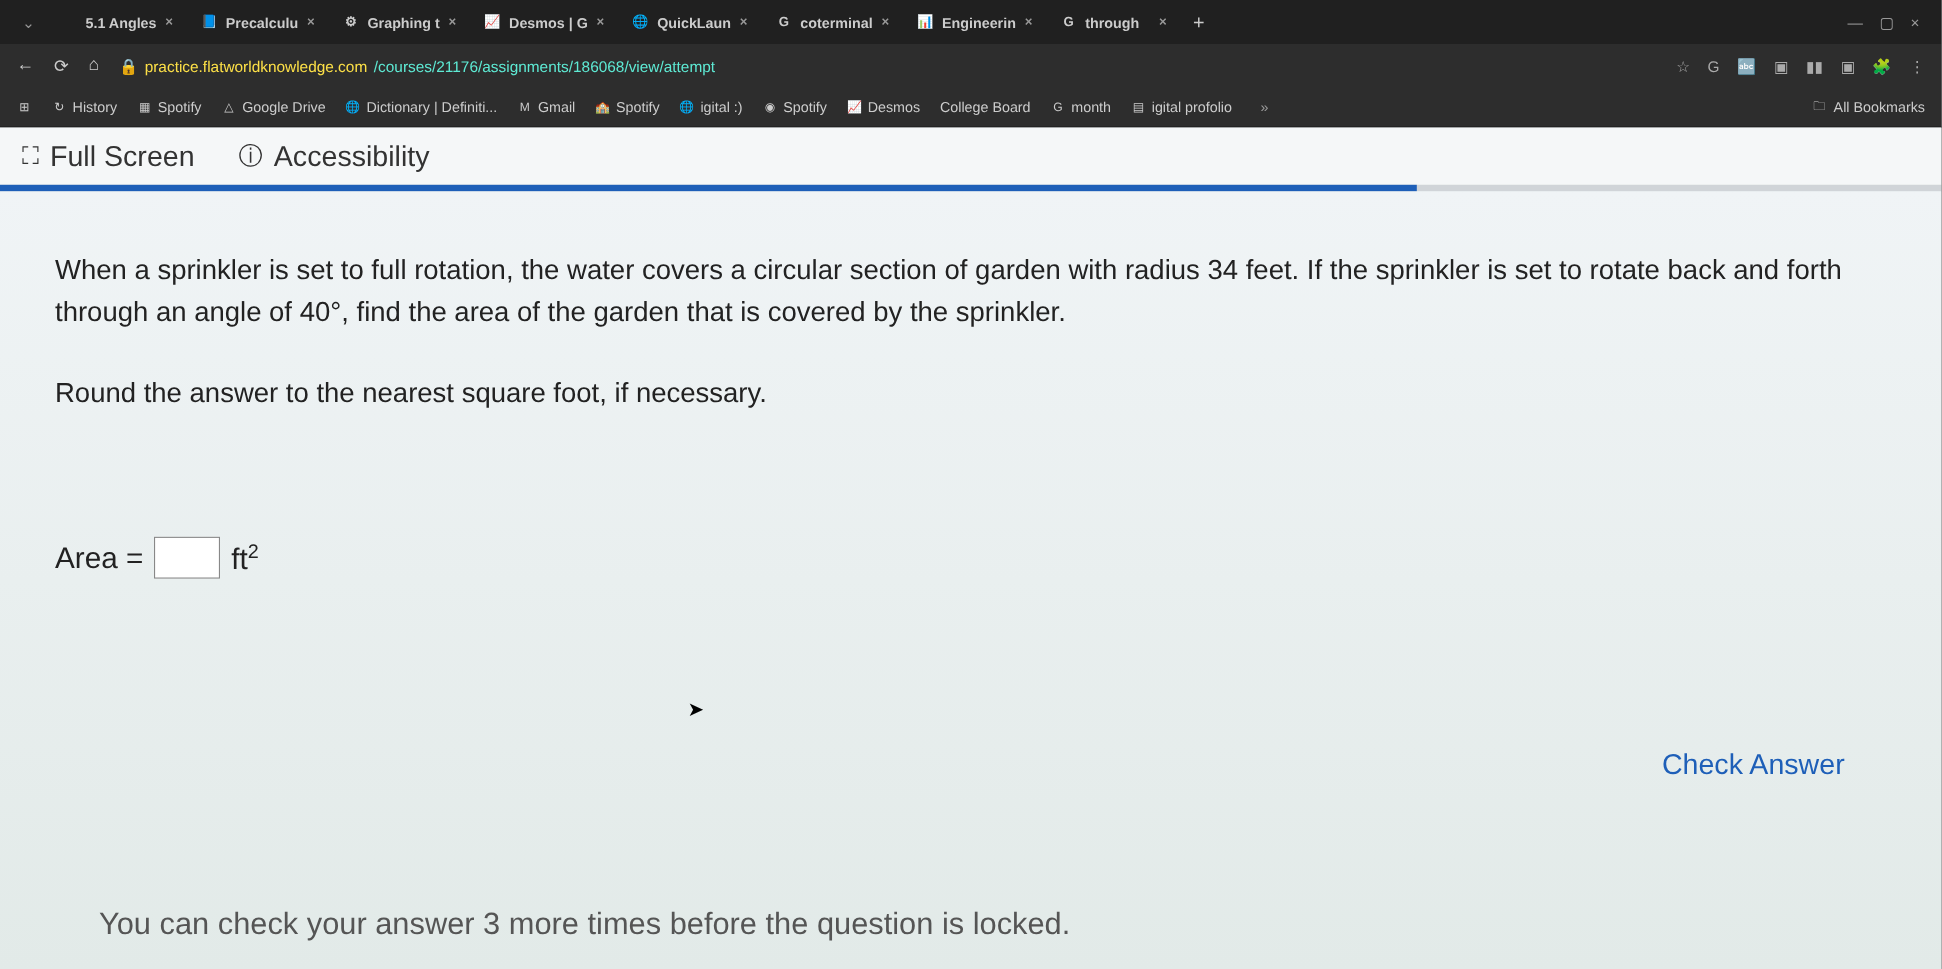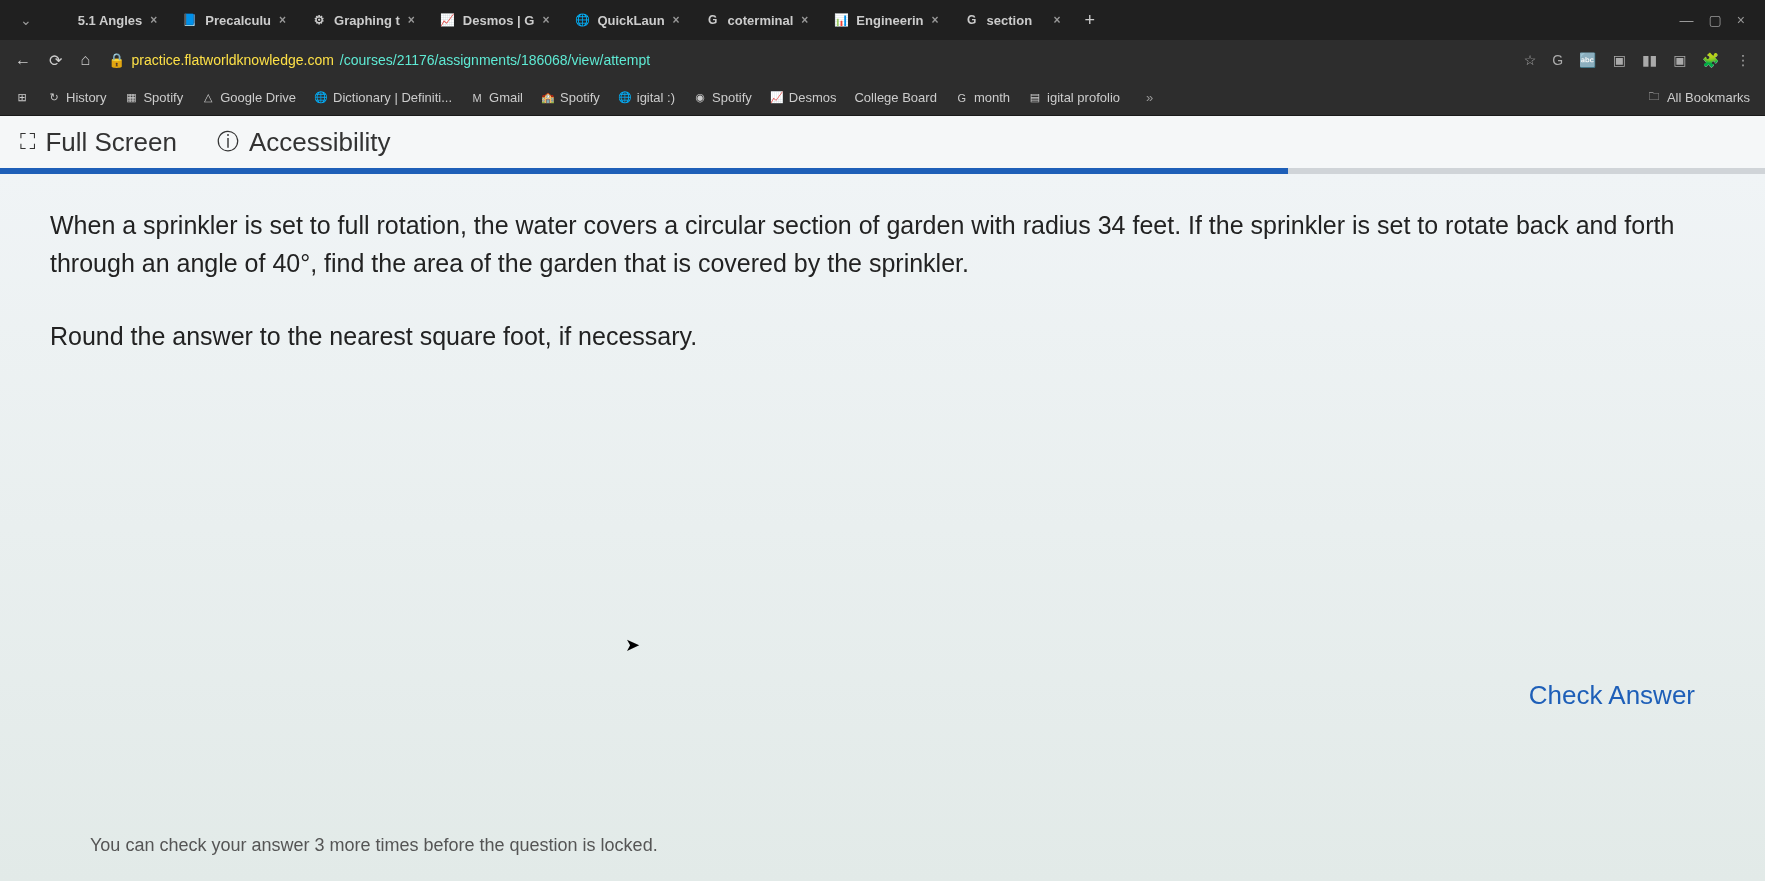--- a/index.html
+++ b/index.html
@@ -27,28 +27,28 @@
 .bm-more { color: #999; margin-left: 8px; }
 .bm-all { margin-left: auto; display: flex; align-items: center; gap: 6px; color: #ccc; }
 
 .content-area { background: #e8eef0; height: calc(881px - 116px); position: relative; }
 .toolbar { display: flex; align-items: center; background: #f5f7f8; height: 52px; padding: 0 20px; gap: 40px; }
 .tool-btn { display: flex; align-items: center; gap: 10px; font-size: 26px; color: #333; cursor: pointer; }
 .tool-icon { font-size: 22px; }
 .blue-line { height: 6px; background: #1e5fb8; width: 73%; }
 .blue-track { height: 6px; background: #d0d4d8; }
 
-.question-panel { padding: 33px 50px 30px 50px; background: linear-gradient(180deg, #f0f4f6 0%, #e2eae8 100%); height: calc(100% - 58px); position: relative; }
+.question-panel { padding: 54px 50px 30px 50px; background: linear-gradient(180deg, #f0f4f6 0%, #e2eae8 100%); height: calc(100% - 58px); position: relative; }
 .q-text { font-size: 25px; color: #222; line-height: 1.5; margin-bottom: 40px; }
 .q-sub { font-size: 25px; color: #222; margin-bottom: 116px; }
 .answer-row { font-size: 27px; color: #222; display: flex; align-items: center; gap: 10px; }
 .answer-input { width: 60px; height: 38px; border: 1px solid #888; background: #fff; font-size: 20px; text-align: center; }
 .unit sup { font-size: 18px; }
-.check-btn { position: absolute; right: 70px; bottom: 170px; font-size: 26px; color: #1e5fb8; cursor: pointer; background: none; border: none; }
-.attempts { position: absolute; bottom: 25px; left: 90px; font-size: 18px; color: #555; }
+.check-btn { position: absolute; right: 88px; bottom: 170px; font-size: 26px; color: #1e5fb8; cursor: pointer; background: none; border: none; }
+.attempts { position: absolute; bottom: 25px; left: 90px; font-size: 28px; color: #555; }
 
 .cursor { position: absolute; top: 460px; left: 625px; font-size: 18px; color: #000; }
 </style>
 </head>
 <body>
 
 <div class="browser-chrome">
   <div class="tab-row">
     <span class="tab-dropdown">⌄</span>
     <div class="tab">
@@ -81,21 +81,21 @@
         <span>coterminal</span>
         <span class="close-x">×</span>
       </div>
     <div class="tab">
         <span class="tab-icon">📊</span>
         <span>Engineerin</span>
         <span class="close-x">×</span>
       </div>
     <div class="tab">
         <span class="tab-icon">G</span>
-        <span>section</span>
+        <span>through</span>
         <span class="close-x">×</span>
       </div>
     <span class="new-tab">+</span>
     <div class="win-controls">
       <span>—</span>
       <span>▢</span>
       <span>×</span>
     </div>
   </div>
 
@@ -190,17 +190,22 @@
       <span>Accessibility</span>
     </div>
   </div>
   <div class="blue-track">
       <div class="blue-line"></div>
     </div>
 
   <div class="question-panel">
     <p class="q-text">When a sprinkler is set to full rotation, the water covers a circular section of garden with radius 34 feet. If the sprinkler is set to rotate back and forth through an angle of 40°, find the area of the garden that is covered by the sprinkler.</p>
     <p class="q-sub">Round the answer to the nearest square foot, if necessary.</p>
+    <div class="answer-row">
+      <span>Area =</span>
+      <input class="answer-input" type="text" style="">
+      <span class="unit"><span>ft</span><sup>2</sup></span>
+    </div>
     <button class="check-btn">Check Answer</button>
     <div class="attempts">You can check your answer 3 more times before the question is locked.</div>
     <div class="cursor">➤</div>
   </div>
 </div>
 
 </body></html>

